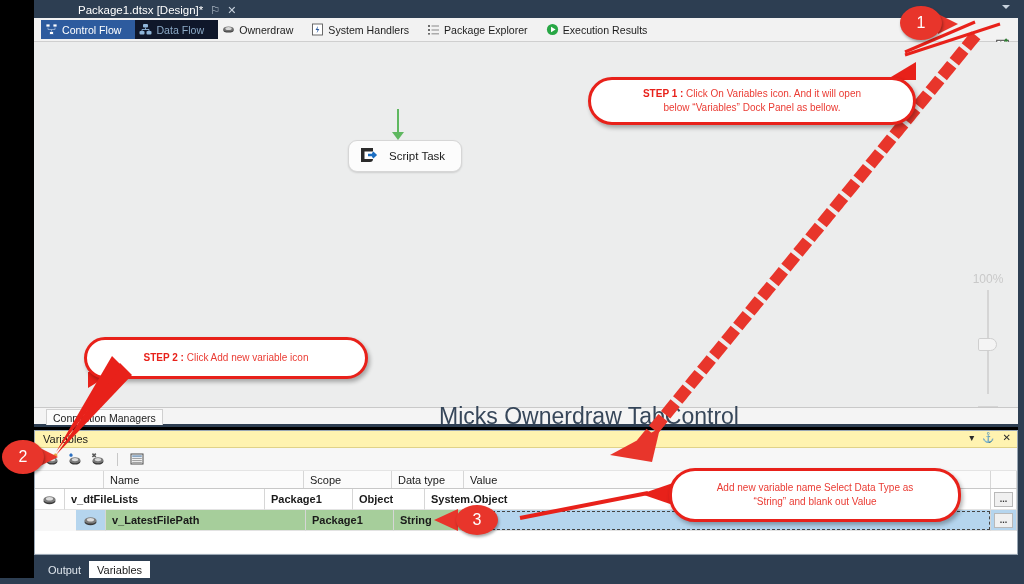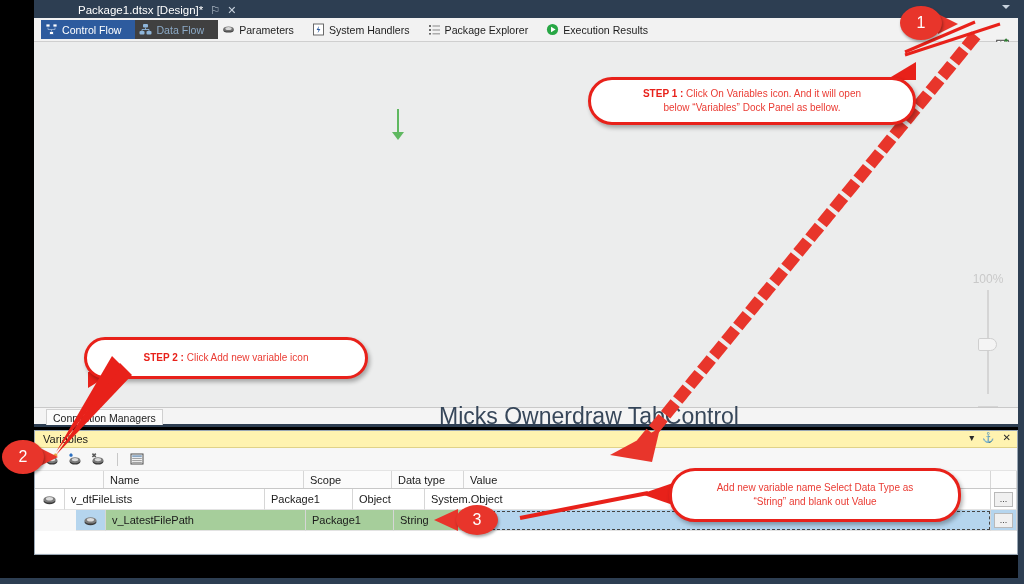--- a/index.html
+++ b/index.html
@@ -60,21 +60,21 @@
     display: flex; align-items: center;
     padding-left: 7px;
   }
   .dtab {
     display: flex; align-items: center; gap: 4px;
     height: 19px; padding: 0 14px 0 4px;
     font-size: 10.6px; color: #1d1d1d;
     white-space: nowrap;
   }
   .dtab.sel { background: #2d5b9e; color: #ffffff; }
-  .dtab.dis { background: #404040; color: #8ba9c6; }
+  .dtab.dis { background: #0f172a; color: #8ba9c6; }
   .dtab-ico { width: 13px; height: 13px; display:inline-block; position:relative; }
 
   .topright-icons {
     position: absolute; right: 8px; top: 20px;
     display: flex; align-items: center; gap: 8px;
   }
 
   
   .canvas {
     position: absolute; left: 34px; top: 42px; width: 984px; height: 366px;
@@ -186,21 +186,21 @@
   .grid-head div {
     padding-left: 6px; line-height: 18px;
     border-right: 1px solid #d6d6d6;
     overflow:hidden; white-space:nowrap;
   }
   .grid-row { display:flex; height: 21px; align-items:stretch; position:relative; }
   .grid-row > div {
     padding-left: 6px; line-height: 21px;
     border-right: 1px solid #d6d6d6;
     border-bottom: 1px solid #e3e3e3;
-    overflow:hidden; white-space:nowrap;
+    overflow:hidden; white-space:nowrap;font-weight:bold;
   }
   .c-ico { width: 30px; flex:0 0 30px; display:flex; align-items:center; justify-content:center; padding-left:0 !important;}
   .c-name  { flex: 0 0 200px; }
   .c-scope { flex: 0 0 88px; }
   .c-type  { flex: 0 0 72px; }
   .c-value { flex: 1 1 auto; }
   .c-dots  { flex: 0 0 26px; display:flex; align-items:center; justify-content:center; padding-left:0 !important;}
   .dots-btn {
     width:19px; height:15px; background:#f0f0f0;
     border:1px solid #b9b9b9; font-size:9px; color:#333;
@@ -333,21 +333,21 @@
     </div>
 
     <div class="dtab">
       <span class="dtab-ico">
         <svg width="13" height="13" viewBox="0 0 13 13">
           <ellipse cx="6.5" cy="7" rx="5.2" ry="2.6" fill="#3c3c3c"></ellipse>
           <ellipse cx="6.5" cy="6" rx="5.2" ry="2.6" fill="#6f6f6f"></ellipse>
           <ellipse cx="6.5" cy="5.4" rx="3.2" ry="1.5" fill="#d8d8d8"></ellipse>
         </svg>
       </span>
-      <span>Parameters</span>
+      <span>Ownerdraw</span>
     </div>
 
     <div class="dtab">
       <span class="dtab-ico">
         <svg width="13" height="13" viewBox="0 0 13 13">
           <rect x="1.5" y="1" width="10" height="11" fill="#fff" stroke="#5a5a5a" stroke-width=".9"></rect>
           <path d="M7 3 L4.6 7 H6.6 L5.6 10.2 L8.4 6 H6.4 Z" fill="#2d5b9e"></path>
         </svg>
       </span>
       <span>System Handlers</span>
@@ -394,20 +394,31 @@
       </span>
     </div>
   </div>
 
   <div class="canvas">
 
 
     <div class="arrow-line"></div>
     <div class="arrow-head"></div>
 
+    <div class="task-box" id="task-script">
+      <span>
+        <svg width="22" height="20" viewBox="0 0 22 20">
+          <path d="M3 3 h12 a3 3 0 0 1 0 0 v11 a3 3 0 0 1 -3 3 h-9 z" fill="#2b2b2b"></path>
+          <path d="M3 3 h11 v3 h-8 v8 h-3 z" fill="#2b2b2b"></path>
+          <rect x="6.5" y="6.5" width="8.5" height="7.5" fill="#ffffff"></rect>
+          <path d="M10 10 H17 M14.6 7.4 L17.4 10 L14.6 12.6" stroke="#1b6ec2" stroke-width="2.3" fill="none"></path>
+        </svg>
+      </span>
+      <span>Script Task</span>
+    </div>
 
     <div class="zoom-panel">
       <span>100%</span>
       <div class="zoom-track">
         <div class="zoom-thumb"></div>
       </div>
       <div class="zoom-fit">
         <svg width="12" height="12" viewBox="0 0 12 12">
           <rect x="1" y="1" width="10" height="10" fill="none" stroke="#b9b9b9" stroke-width="1"></rect>
           <rect x="3.5" y="3.5" width="5" height="5" fill="none" stroke="#b9b9b9" stroke-width="1"></rect>
@@ -509,20 +520,28 @@
         <div class="c-value cell-focus"></div>
         <div class="c-dots">
           <span class="dots-btn">...</span>
         </div>
       </div>
 
       <div class="grid-filler"></div>
     </div>
   </div>
 
+  <div class="bottom-tabs">
+    <div class="btab">
+      <span>Output</span>
+    </div>
+    <div class="btab sel">
+      <span>Variables</span>
+    </div>
+  </div>
 
   <svg class="dashed-arrow">
     <line x1="972" y1="40" x2="645" y2="440" stroke="#e8352b" stroke-width="12" stroke-dasharray="3 16" stroke-linecap="square"></line>
     <polygon points="610,455 660,428 652,462" fill="#e8352b"></polygon>
   </svg>
 
   <div class="tail" id="tail1"></div>
   <div class="callout" id="callout1">
     <div>
       <b>STEP 1 :</b><span> Click On Variables icon. And it will open</span><br>

